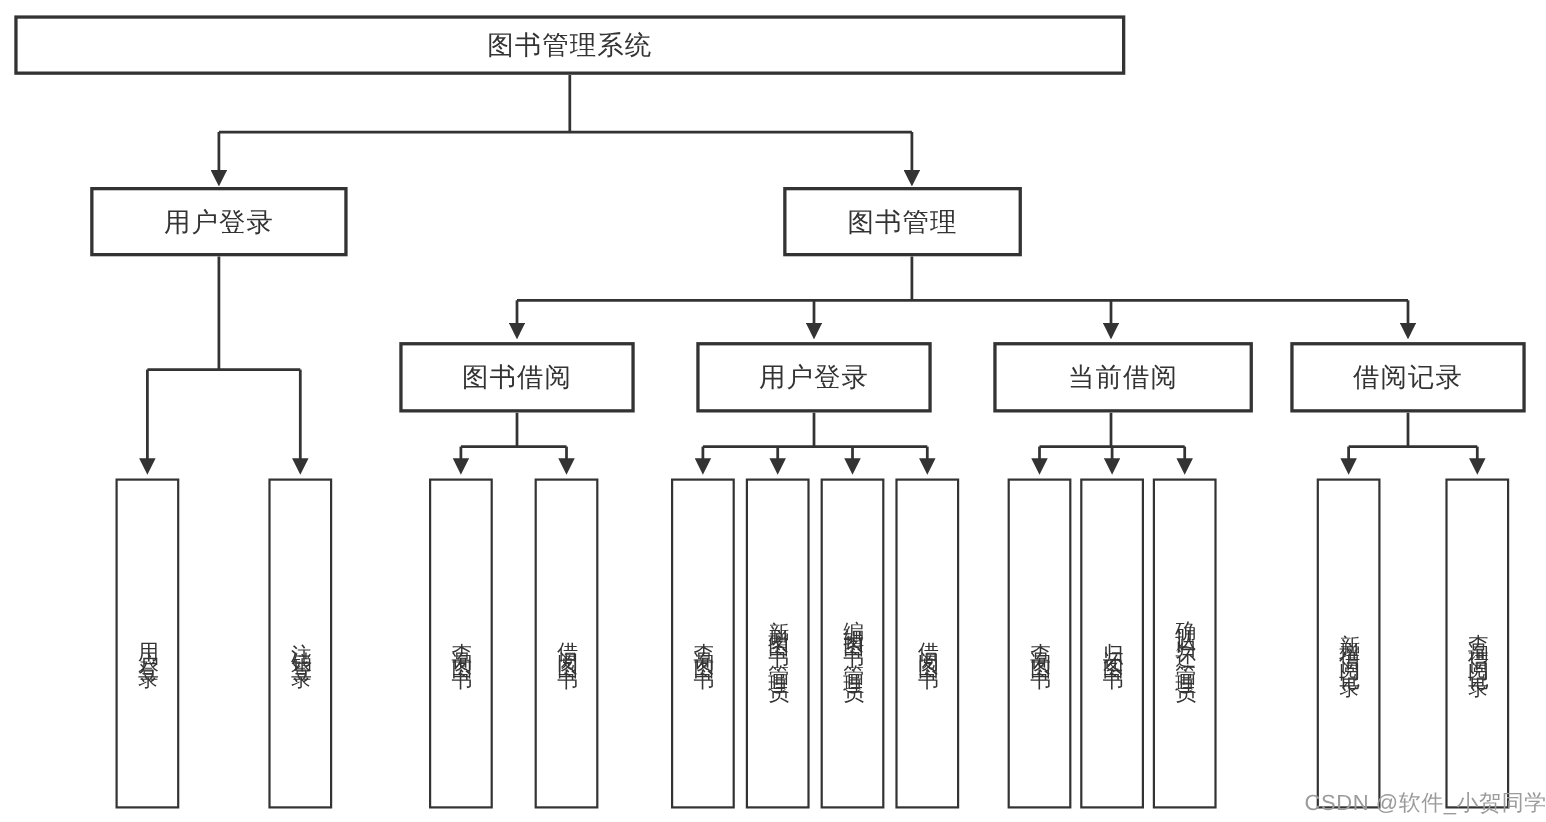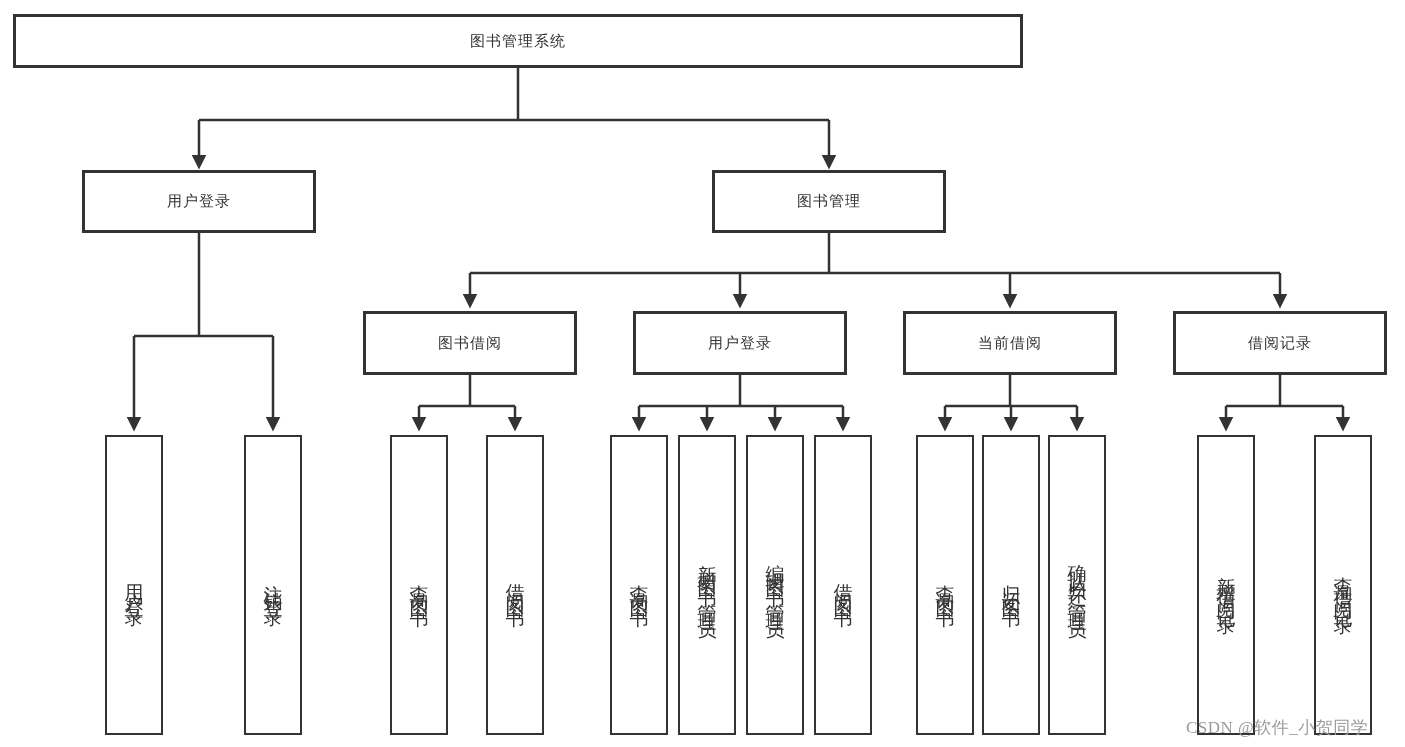--- a/index.html
+++ b/index.html
@@ -29,44 +29,43 @@
   }
   .box {
     position: absolute;
     box-sizing: border-box;
     background: #ffffff;
     border: 3px solid #333333;
     display: flex;
     align-items: center;
     justify-content: center;
     z-index: 2;
-    font-size: 15px;
+    font-size: 24px;
     letter-spacing: 1px;
   }
   .box.leaf {
     border-width: 2.5px;
     font-size: 19px;
   }
   .vtext {
     writing-mode: vertical-rl;
     text-orientation: mixed;
     letter-spacing: 8px;
     white-space: nowrap;
   }
   #watermark {
     position: absolute;
     left: 1186px;
     top: 716px;
     width: 212px;
     z-index: 3;
-    font-size: 17px;
+    font-size: 20px;
     letter-spacing: 0.5px;
     color: #9b9b9b;
     white-space: nowrap;
-    font-family: Liberation Serif, serif;
   }
 </style>
 </head>
 <body>
 
 <div id="canvas">
 
   <svg id="wires" width="1405" height="747">
     <defs>
       <marker id="arrow" viewBox="0 0 10 10" refX="5" refY="5" markerWidth="6" markerHeight="6" orient="auto-start-reverse">
@@ -111,25 +110,25 @@
 
     <path class="ln" d="M1280 375 V406"></path>
     <path class="ln" d="M1226 406 H1343"></path>
     <path class="ln" d="M1226 406 V424" marker-end="url(#arrow)"></path>
     <path class="ln" d="M1343 406 V424" marker-end="url(#arrow)"></path>
   </svg>
 
   <div class="box" style="left:13px;top:14px;width:1010px;height:54px">图书管理系统</div>
 
   <div class="box" style="left:82px;top:170px;width:234px;height:63px">用户登录</div>
-  <div class="box" style="left:712px;top:170px;width:234px;height:63px">图书管理</div>
+  <div class="box" style="left:712px;top:170px;width:217px;height:63px">图书管理</div>
 
   <div class="box" style="left:363px;top:311px;width:214px;height:64px">图书借阅</div>
   <div class="box" style="left:633px;top:311px;width:214px;height:64px">用户登录</div>
-  <div class="box" style="left:903px;top:311px;width:214px;height:64px">当前借阅</div>
+  <div class="box" style="left:903px;top:311px;width:236px;height:64px">当前借阅</div>
   <div class="box" style="left:1173px;top:311px;width:214px;height:64px">借阅记录</div>
 
   <div class="box leaf" style="left:105px;top:435px;width:58px;height:300px">
     <span class="vtext">用户登录</span>
   </div>
   <div class="box leaf" style="left:244px;top:435px;width:58px;height:300px">
     <span class="vtext">注销登录</span>
   </div>
 
   <div class="box leaf" style="left:390px;top:435px;width:58px;height:300px">

